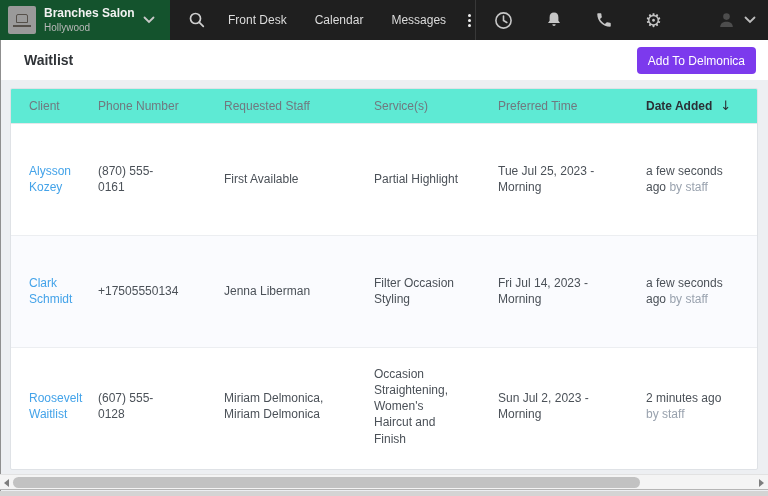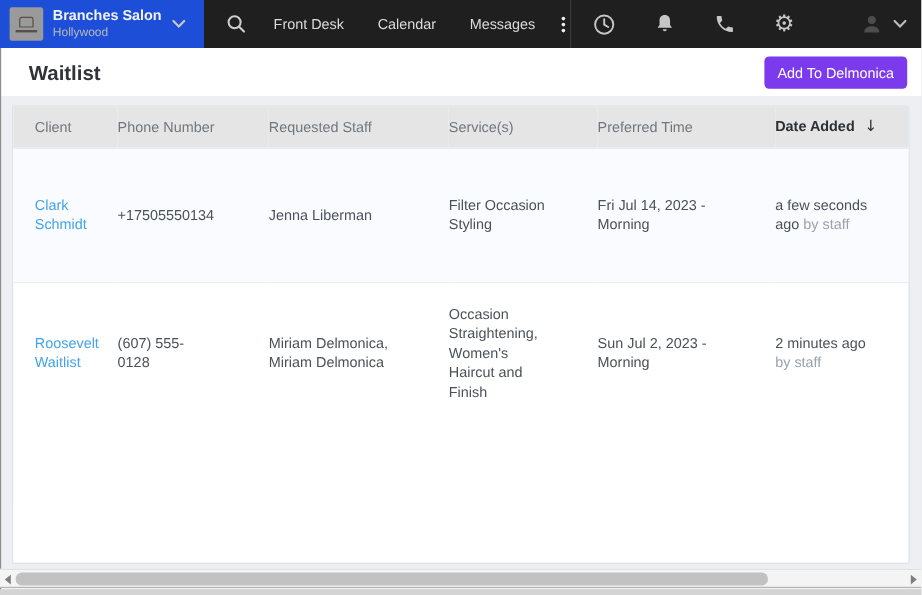--- a/index.html
+++ b/index.html
@@ -2,48 +2,48 @@
 <html style="--accent: #7c3aed; --link: #44a3e9; --nav-bg: #1f1f1f;"><head>
 <meta charset="utf-8">
 <style>
   * { margin:0; padding:0; box-sizing:border-box; }
   html,body { background:#e9ebee; }
   body { font-family:"Liberation Sans","DejaVu Sans",sans-serif; }
   .screen { position:relative; width:768px; height:496px; overflow:hidden; background:#edeff2; }
 
   
   .nav { position:absolute; top:0; left:0; width:768px; height:40px; background:#1f1f1f; display:flex; }
-  .nav-left { width:170px; height:40px; background:#1d4ed8; display:flex; align-items:center; padding:0 8px 0 8px; gap:8px; cursor:pointer; }
+  .nav-left { width:170px; height:40px; background:#14532d; display:flex; align-items:center; padding:0 8px 0 8px; gap:8px; cursor:pointer; }
   .logo { width:28px; height:28px; background:#9a9a9a; border-radius:2px; display:flex; flex-direction:column; align-items:center; justify-content:center; gap:2px; flex:0 0 auto; }
   .logo .emblem { width:12px; height:9px; border:1px solid #55504a; border-radius:2px 2px 0 0; }
   .logo .emblem-line { width:18px; height:2px; background:#55504a; }
   .loc-text { line-height:1.1; min-width:0; }
   .loc-name { color:#f2f2f2; font-size:12px; font-weight:bold; white-space:nowrap; }
   .loc-sub { color:#b9b9b9; font-size:10px; margin-top:2px; }
   .nav-mid { width:306px; height:40px; display:flex; align-items:center; padding:0 14px 0 16px; gap:0; border-right:1px solid #383838; }
   .nav-mid .icon-btn { margin-right:6px; }
   .nav-item { color:#dcdcdc; font-size:12px; text-decoration:none; padding:0 14px; white-space:nowrap; cursor:pointer; }
   .kebab { display:flex; flex-direction:column; gap:2px; padding:4px 6px; cursor:pointer; margin-left:2px; }
   .kebab i { width:3px; height:3px; border-radius:50%; background:#efefef; display:block; }
   .nav-right { flex:1; height:40px; display:flex; align-items:center; padding:0 12px 0 16px; gap:28px; }
   .icon-btn { background:none; border:none; cursor:pointer; display:flex; align-items:center; justify-content:center; padding:2px; }
   .gear-glyph { font-size:19px; color:#c6c6c6; line-height:1; font-family:"DejaVu Sans",sans-serif; }
   .account { margin-left:auto; display:flex; align-items:center; gap:8px; cursor:pointer; }
 
   
   .page-header { position:absolute; top:40px; left:0; width:768px; height:40px; background:#ffffff; }
-  .page-title { position:absolute; left:24px; top:12px; font-size:17px; font-weight:bold; color:#303438; }
+  .page-title { position:absolute; left:24px; top:12px; font-size:14px; font-weight:bold; color:#303438; }
   .filter-input { position:absolute; left:318px; top:10px; width:322px; height:22px; border:none; border-bottom:1px solid #d9dce0; font-size:13px; color:#3a3f45; background:transparent; outline:none; font-family:inherit; }
   .filter-input::placeholder { color:#a9aeb6; }
   .btn-primary { position:absolute; right:12px; top:7px; height:27px; padding:0 11px; background:var(--accent,#7c3aed); color:#fff; border:none; border-radius:4px; font-size:12px; font-family:inherit; cursor:pointer; }
 
   
   .card { position:absolute; top:88px; left:10px; width:748px; height:382px; background:#fff; border:1px solid #dfe2e6; border-radius:2px; overflow:hidden; }
   table { width:748px; border-collapse:collapse; table-layout:fixed; }
-  th { height:34px; background:#e5e5e5; color:#70787f; font-weight:normal; font-size:12px; text-align:left; vertical-align:middle; border-bottom:1px solid #e4e7ea; cursor:pointer; }
+  th { height:34px; background:#5eead4; color:#70787f; font-weight:normal; font-size:12px; text-align:left; vertical-align:middle; border-bottom:1px solid #e4e7ea; cursor:pointer; }
   th.first, td.first { padding-left:18px; }
   th.sorted { color:#2b3036; font-weight:bold; }
   .sort-arrow { font-family:"DejaVu Sans",sans-serif; font-size:13px; color:#2b3036; margin-left:8px; font-weight:normal; }
   td { font-size:12px; color:#4b5158; vertical-align:middle; line-height:1.35; }
   tr.r1 td { height:112px; border-bottom:1px solid #eceef1; }
   tr.r2 td { height:112px; background:#fafbfe; border-bottom:1px solid #eceef1; }
   tr.r3 td { height:118px; }
   td.phone { padding-right:54px; }
   td.staff { padding-right:36px; }
   td.services { padding-right:34px; }
@@ -166,20 +166,31 @@
         <tr>
           <th class="first">Client</th>
           <th>Phone Number</th>
           <th>Requested Staff</th>
           <th>Service(s)</th>
           <th>Preferred Time</th>
           <th class="sorted"><span>Date Added</span><span class="sort-arrow">↓</span></th>
         </tr>
       </thead>
       <tbody>
+        <tr class="r1">
+          <td class="first"><a class="client-link">Alysson Kozey</a></td>
+          <td class="phone">(870) 555-0161</td>
+          <td class="staff">First Available</td>
+          <td class="services">Partial Highlight</td>
+          <td class="ptime">Tue Jul 25, 2023 - Morning</td>
+          <td class="added">
+            <span>a few seconds ago</span>
+            <span class="added-by">by staff</span>
+          </td>
+        </tr>
         <tr class="r2">
           <td class="first"><a class="client-link">Clark Schmidt</a></td>
           <td class="phone">+17505550134</td>
           <td class="staff">Jenna Liberman</td>
           <td class="services">Filter Occasion Styling</td>
           <td class="ptime">Fri Jul 14, 2023 - Morning</td>
           <td class="added">
             <span>a few seconds ago</span>
             <span class="added-by">by staff</span>
           </td>

